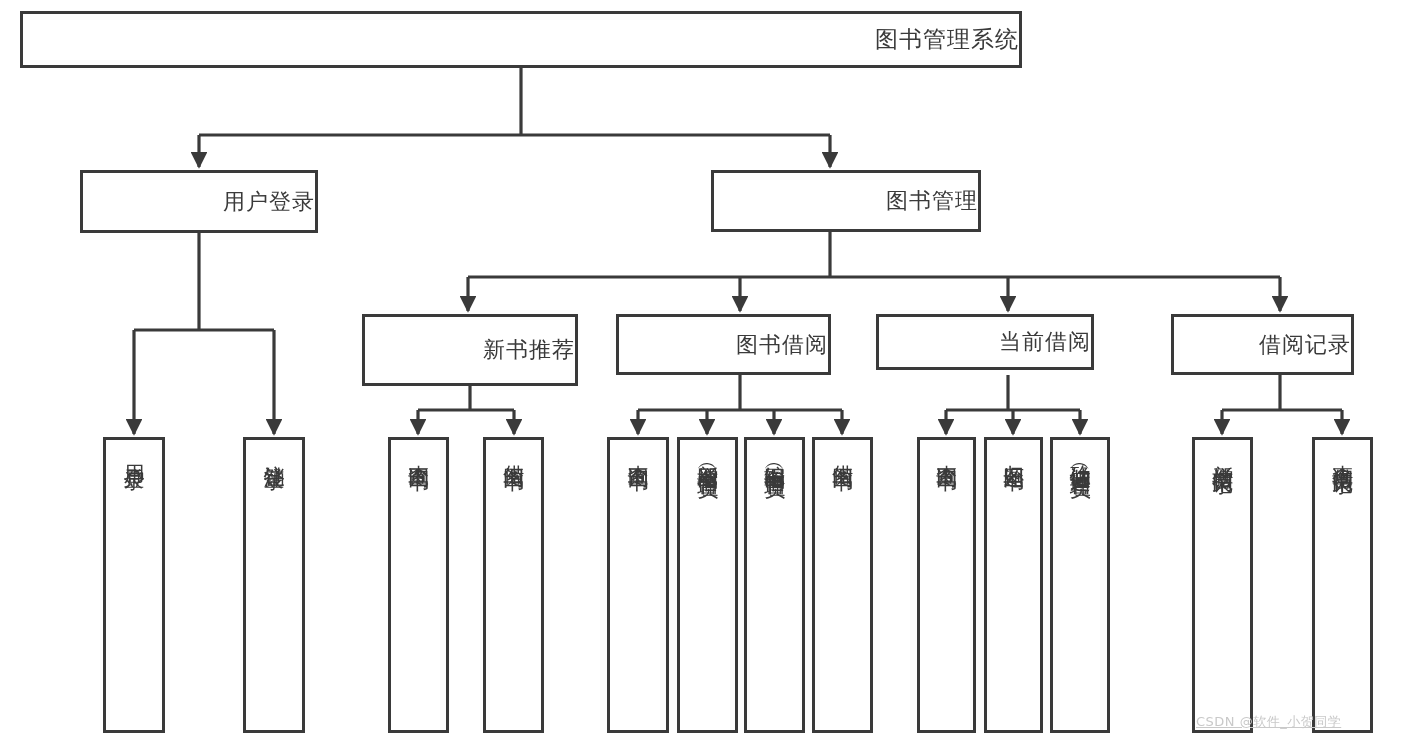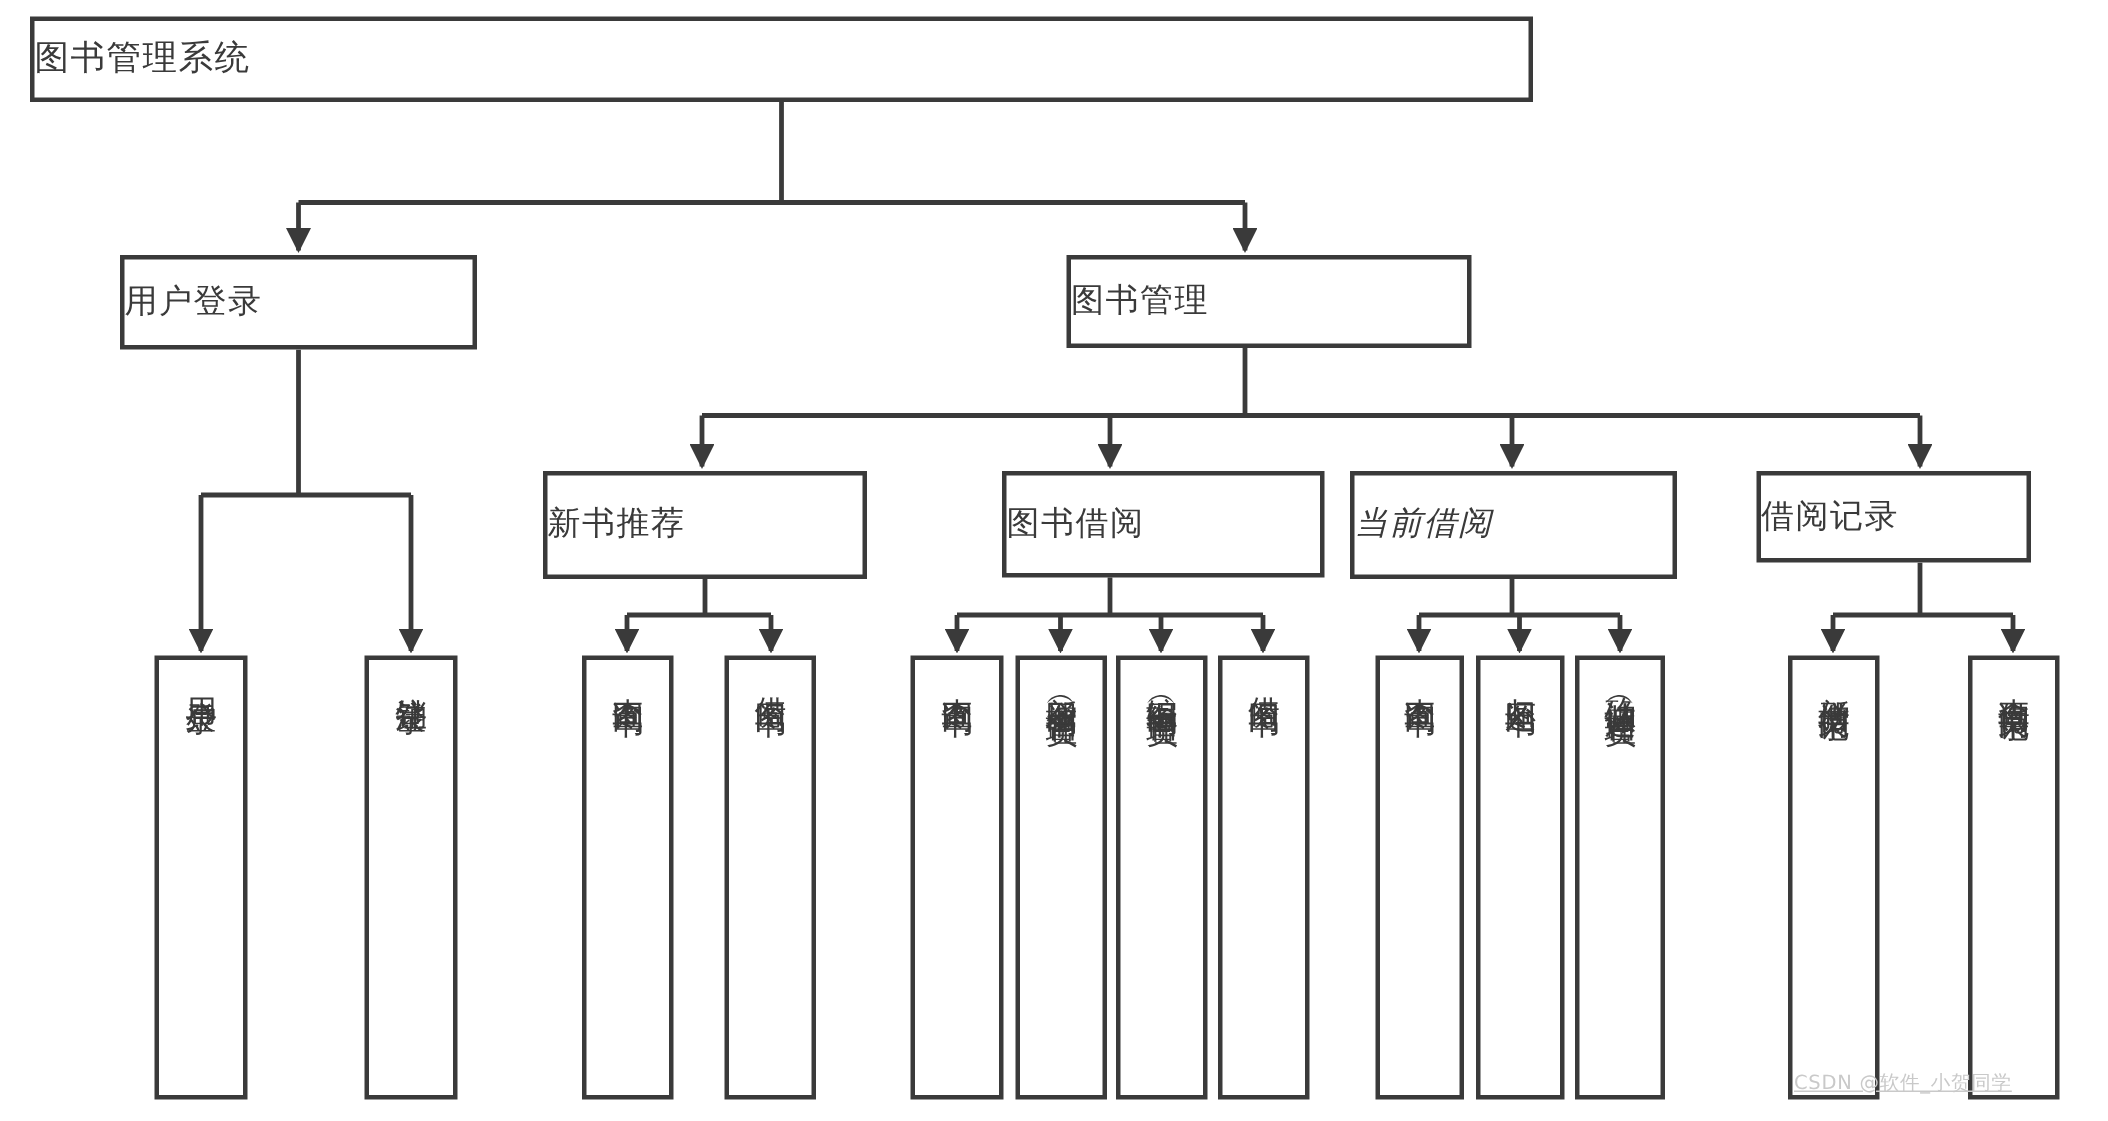--- a/index.html
+++ b/index.html
@@ -28,21 +28,21 @@
     height: 747px;
     pointer-events: none;
   }
   .node {
     position: absolute;
     box-sizing: border-box;
     border: 3px solid #3a3a3a;
     background: #ffffff;
     display: flex;
     align-items: center;
-    justify-content: flex-start;
+    justify-content: flex-end;
     color: #3a3a3a;
   }
   .node .label {
     color: #3a3a3a;
     line-height: 1.08;
     letter-spacing: 0.5px;
     white-space: pre-wrap;
     text-align: center;
   }
   .node.horiz .label {
@@ -140,24 +140,24 @@
   <div class="node horiz" style="left:80px; top:170px; width:238px; height:63px;">
     <span class="label">用户登录</span>
   </div>
   <div class="node horiz" style="left:711px; top:170px; width:270px; height:62px;">
     <span class="label">图书管理</span>
   </div>
 
   <div class="node horiz" style="left:362px; top:314px; width:216px; height:72px;">
     <span class="label">新书推荐</span>
   </div>
-  <div class="node horiz" style="left:668px; top:314px; width:215px; height:71px;">
+  <div class="node horiz" style="left:616px; top:314px; width:215px; height:61px;">
     <span class="label">图书借阅</span>
   </div>
-  <div class="node horiz" style="left:900px; top:314px; width:218px; height:72px;font-style:italic;">
+  <div class="node horiz" style="left:876px; top:314px; width:218px; height:56px;">
     <span class="label">当前借阅</span>
   </div>
   <div class="node horiz" style="left:1171px; top:314px; width:183px; height:61px;">
     <span class="label">借阅记录</span>
   </div>
 
   <div class="node vert" style="left:103px; top:437px; width:62px; height:296px;">
     <span class="label">用户登录</span>
   </div>
   <div class="node vert" style="left:243px; top:437px; width:62px; height:296px;">

